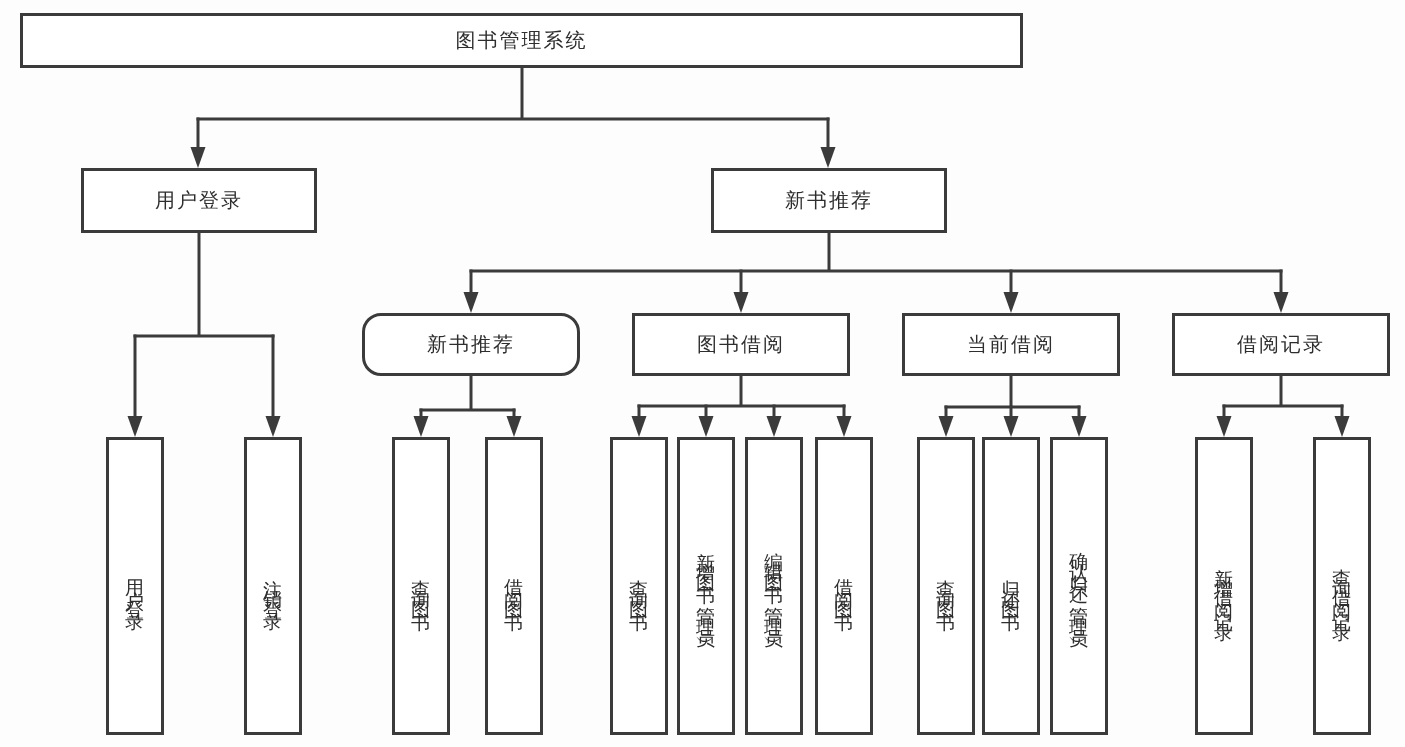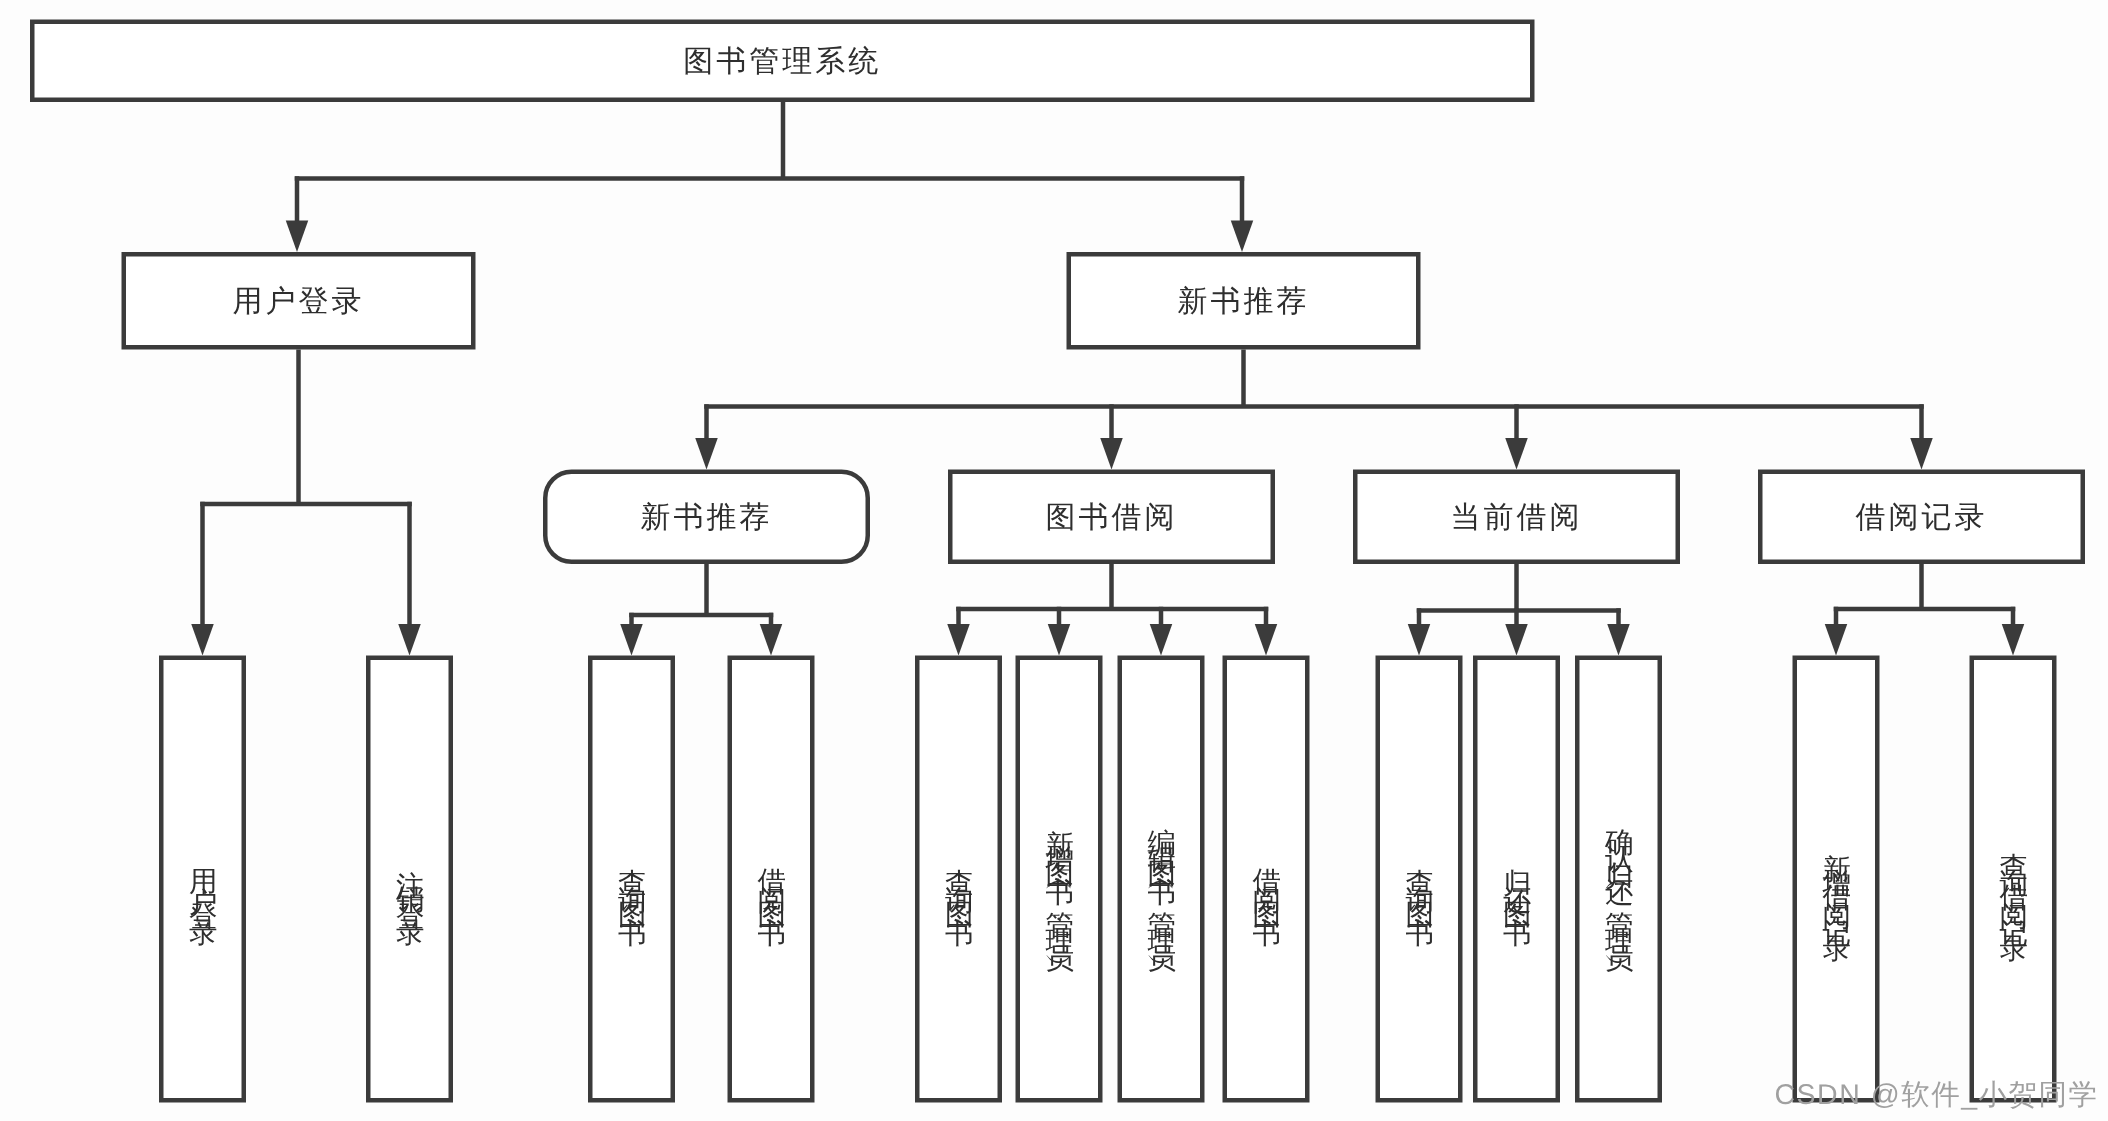--- a/index.html
+++ b/index.html
@@ -174,15 +174,14 @@
     <span class="vtext">确认归还（管理员）</span>
   </div>
 
   <div class="node leaf" style="left:1195px; top:437px; width:58px; height:298px;">
     <span class="vtext">新增借阅记录</span>
   </div>
   <div class="node leaf" style="left:1313px; top:437px; width:58px; height:298px;">
     <span class="vtext">查询借阅记录</span>
   </div>
 
-  <div class="watermark">CSDN @软件_小贺同学</div>
 
 </div>
 
 </body></html>

